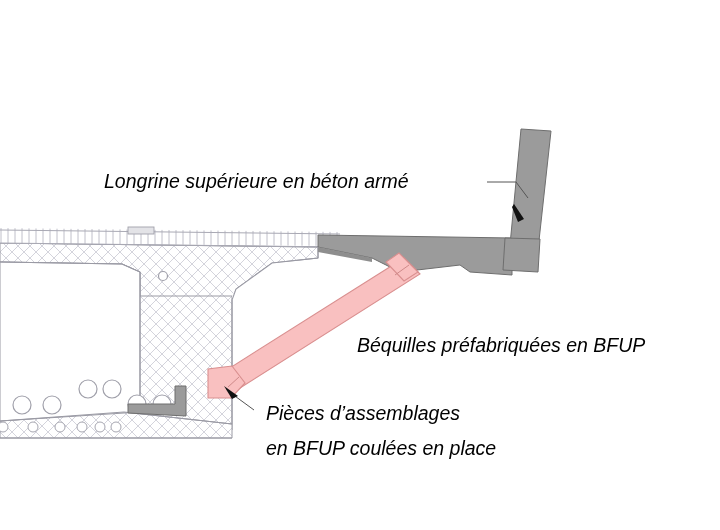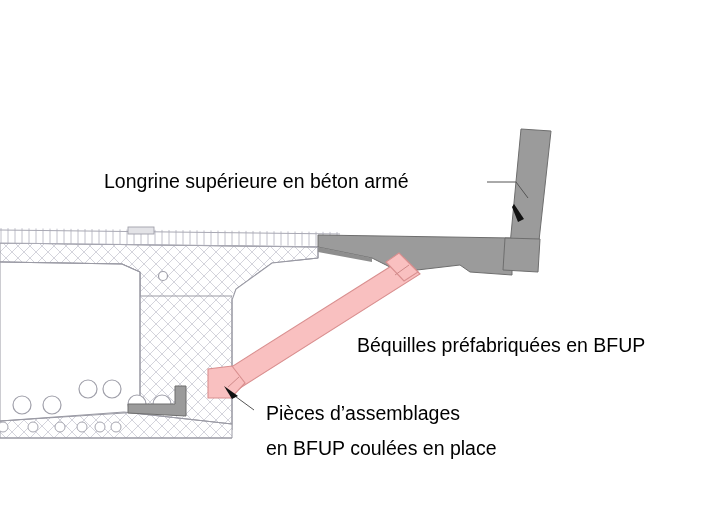--- a/index.html
+++ b/index.html
@@ -1,18 +1,18 @@
 <!DOCTYPE html>
 <html><head>
 <meta charset="utf-8">
 <style>
   html,body{margin:0;padding:0;background:#ffffff;}
   body{width:720px;height:530px;position:relative;overflow:hidden;
        font-family:"Liberation Sans",sans-serif;}
-  #stage{position:absolute;left:0;top:0;width:720px;height:474px;}
+  #stage{position:absolute;left:0;top:0;width:720px;height:474px;font-style:italic;}
   svg{display:block;}
   .lbl{font-family:"Liberation Sans",sans-serif;font-size:19.5px;fill:#000;}
 </style>
 </head>
 <body>
 
 <div id="stage">
 <svg width="720" height="530" viewBox="0 0 720 530" xmlns="http://www.w3.org/2000/svg">
 
   <defs>

